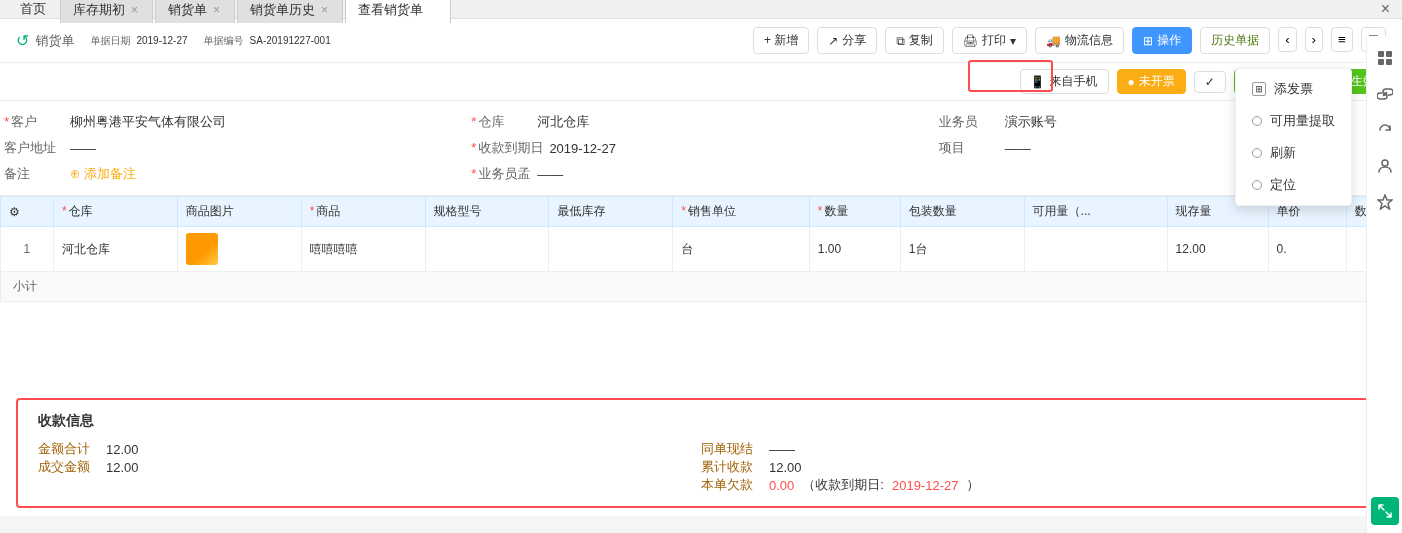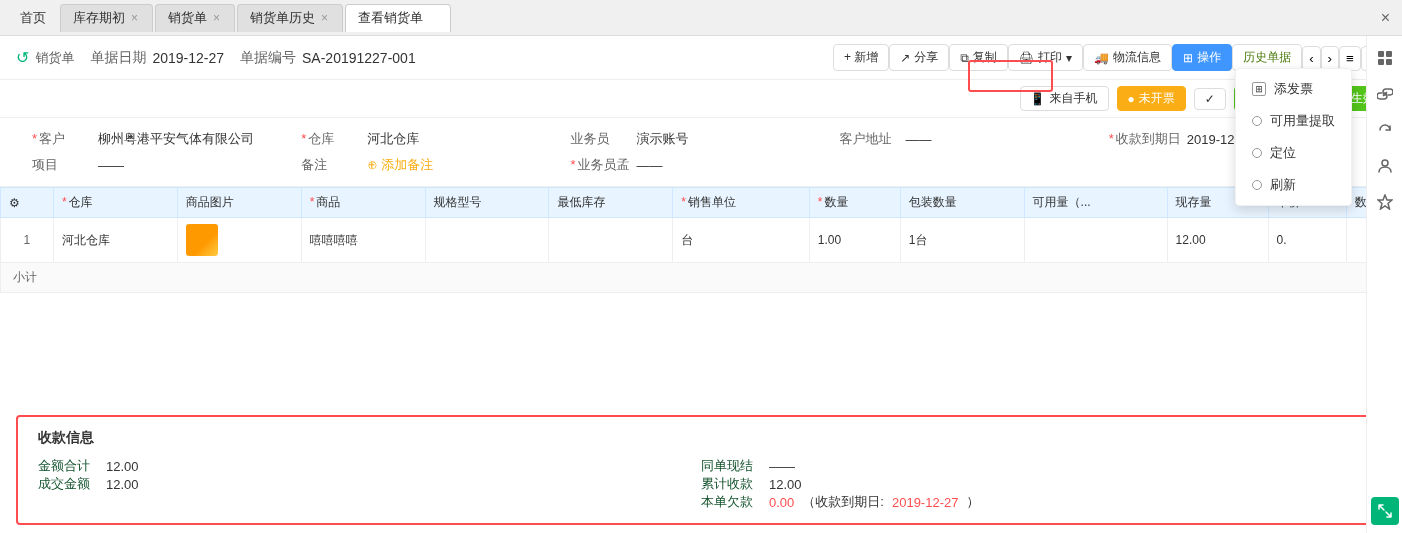--- a/index.html
+++ b/index.html
@@ -1,21 +1,21 @@
 <!DOCTYPE html>
 <html><head>
   <meta charset="utf-8">
   <style>
     * { box-sizing: border-box; margin: 0; padding: 0; }
     body { font-family: "Microsoft YaHei", Arial, sans-serif; font-size: 13px; background: #f5f5f5; color: #333; overflow: hidden; }
 
     
     .tab-bar {
       display: flex; align-items: center; background: #f0f0f0; border-bottom: 1px solid #ddd;
-      height: 36px; padding: 0 8px; gap: 2px; position: relative;
+      height: 19px; padding: 0 8px; gap: 2px; position: relative;
     }
     .tab {
       display: flex; align-items: center; padding: 0 12px; height: 28px; border-radius: 4px 4px 0 0;
       cursor: pointer; font-size: 13px; gap: 4px; background: #e0e0e0; border: 1px solid #ccc; border-bottom: none;
     }
     .tab.active { background: #fff; border-color: #ccc; color: #333; }
     .tab-close { font-size: 12px; color: #999; cursor: pointer; padding: 0 2px; }
     .tab-home { background: transparent; border: none; color: #333; }
     .tab-green { background: #00b578; color: #fff; border-color: #00b578; }
     .tab-close-main { position: absolute; right: 12px; top: 50%; transform: translateY(-50%); font-size: 16px; cursor: pointer; color: #666; }
@@ -23,24 +23,24 @@
     
     .main-content { background: #fff; height: calc(533px - 36px); display: flex; flex-direction: column; overflow: hidden; }
 
     
     .doc-header {
       display: flex; align-items: center; padding: 8px 16px; border-bottom: 1px solid #eee;
       background: #fff; gap: 16px; flex-shrink: 0;
     }
     .doc-title { display: flex; align-items: center; gap: 6px; color: #666; font-size: 13px; }
     .doc-meta { display: flex; align-items: center; gap: 16px; }
-    .doc-meta-item { display: flex; align-items: center; gap: 6px; font-size: 14px; justify-content: center; }
+    .doc-meta-item { display: flex; align-items: center; gap: 6px; font-size: 10px; justify-content: center; }
     .doc-meta-label { color: #666; }
     .doc-meta-value { color: #333; }
-    .doc-actions { margin-left: auto; display: flex; align-items: flex-end; gap: 0; }
+    .doc-actions { margin-left: auto; display: flex; align-items: flex-start; gap: 8px; }
     .btn-action {
       display: flex; align-items: center; gap: 4px; padding: 4px 10px; border: 1px solid #ddd;
       border-radius: 4px; cursor: pointer; font-size: 12px; background: #fff; color: #333;
     }
     .btn-print { background: #fff; color: #333; border: 1px solid #ddd; }
     .btn-logistics { background: #fff; color: #333; border: 1px solid #ddd; }
     .btn-operate { background: #4096ff; color: #fff; border-color: #4096ff; }
     .btn-history { background: #fff; color: #4d7c0f; border: 1px solid #ddd; }
     .btn-nav { padding: 4px 6px; border: 1px solid #ddd; border-radius: 4px; cursor: pointer; background: #fff; }
 
@@ -51,22 +51,22 @@
     }
     .btn-small {
       display: flex; align-items: center; gap: 4px; padding: 3px 10px; border: 1px solid #ddd;
       border-radius: 4px; cursor: pointer; font-size: 12px; background: #fff; color: #333;
     }
     .btn-small.yellow-btn { background: #faad14; color: #fff; border-color: #faad14; }
     .btn-small.green-btn { background: #52c41a; color: #fff; border-color: #52c41a; }
 
     
     .form-area {
-      padding: 12px 32px; background: #fff; flex-shrink: 0;
-      display: grid; grid-template-columns: 1fr 1fr 1fr 1fr 1fr; gap: 8px 8px;
+      padding: 12px 4px; background: #fff; flex-shrink: 0;
+      display: grid; grid-template-columns: 1fr 1fr 1fr; gap: 8px 8px;
     }
     .form-row { display: flex; align-items: center; gap: 6px; }
     .form-label { color: #666; font-size: 13px; white-space: nowrap; min-width: 60px; }
     .form-label.required::before { content: '*'; color: #ff4d4f; margin-right: 2px; }
     .form-value { color: #333; font-size: 13px; }
     .add-note { color: #faad14; cursor: pointer; font-size: 13px; }
 
     
     .table-container { flex: 1; overflow: auto; border-top: 1px solid #eee; }
     table { width: 100%; border-collapse: collapse; font-size: 12px; min-width: 900px; }
@@ -81,21 +81,21 @@
     .product-img { width: 32px; height: 32px; background: #ff9900; border-radius: 3px; display: flex; align-items: center; justify-content: center; }
 
     
     .bottom-info {
       border: 2px solid #ff4d4f; border-radius: 4px; margin: 8px 16px; padding: 12px 20px;
       background: #fff; flex-shrink: 0;
     }
     .bottom-info-title { font-weight: bold; font-size: 14px; margin-bottom: 10px; }
     .bottom-info-grid { display: grid; grid-template-columns: 1fr 1fr; gap: 6px 0; }
     .info-row { display: flex; align-items: center; gap: 8px; font-size: 13px; }
-    .info-label { color: #14532d; min-width: 60px; }
+    .info-label { color: #a16207; min-width: 60px; }
     .info-value { color: #333; }
     .info-value.red { color: #ff4d4f; }
 
     
     .right-sidebar {
       position: absolute; right: 0; top: 36px; width: 36px; background: #fff;
       border-left: 1px solid #eee; display: flex; flex-direction: column; align-items: center;
       padding: 8px 0; gap: 8px; height: calc(533px - 36px);
     }
     .sidebar-icon { width: 28px; height: 28px; display: flex; align-items: center; justify-content: center; cursor: pointer; color: #666; border-radius: 4px; }
@@ -344,25 +344,25 @@
     <div class="dropdown-item">
       <span class="dropdown-icon-rect">⊞</span>
       <span>添发票</span>
     </div>
     <div class="dropdown-item">
       <span style="width:10px;height:10px;border-radius:50%;border:1px solid #999;display:inline-block;"></span>
       <span>可用量提取</span>
     </div>
     <div class="dropdown-item">
       <span style="width:10px;height:10px;border-radius:50%;border:1px solid #999;display:inline-block;"></span>
-      <span>定位</span>
+      <span>刷新</span>
     </div>
     <div class="dropdown-item">
       <span style="width:10px;height:10px;border-radius:50%;border:1px solid #999;display:inline-block;"></span>
-      <span>刷新</span>
+      <span>定位</span>
     </div>
   </div>
 
   <div class="right-sidebar">
     <div class="sidebar-icon">
       <svg width="16" height="16" viewBox="0 0 16 16" fill="#666">
           <rect x="1" y="1" width="6" height="6" rx="1"></rect>
           <rect x="9" y="1" width="6" height="6" rx="1"></rect>
           <rect x="1" y="9" width="6" height="6" rx="1"></rect>
           <rect x="9" y="9" width="6" height="6" rx="1"></rect>

